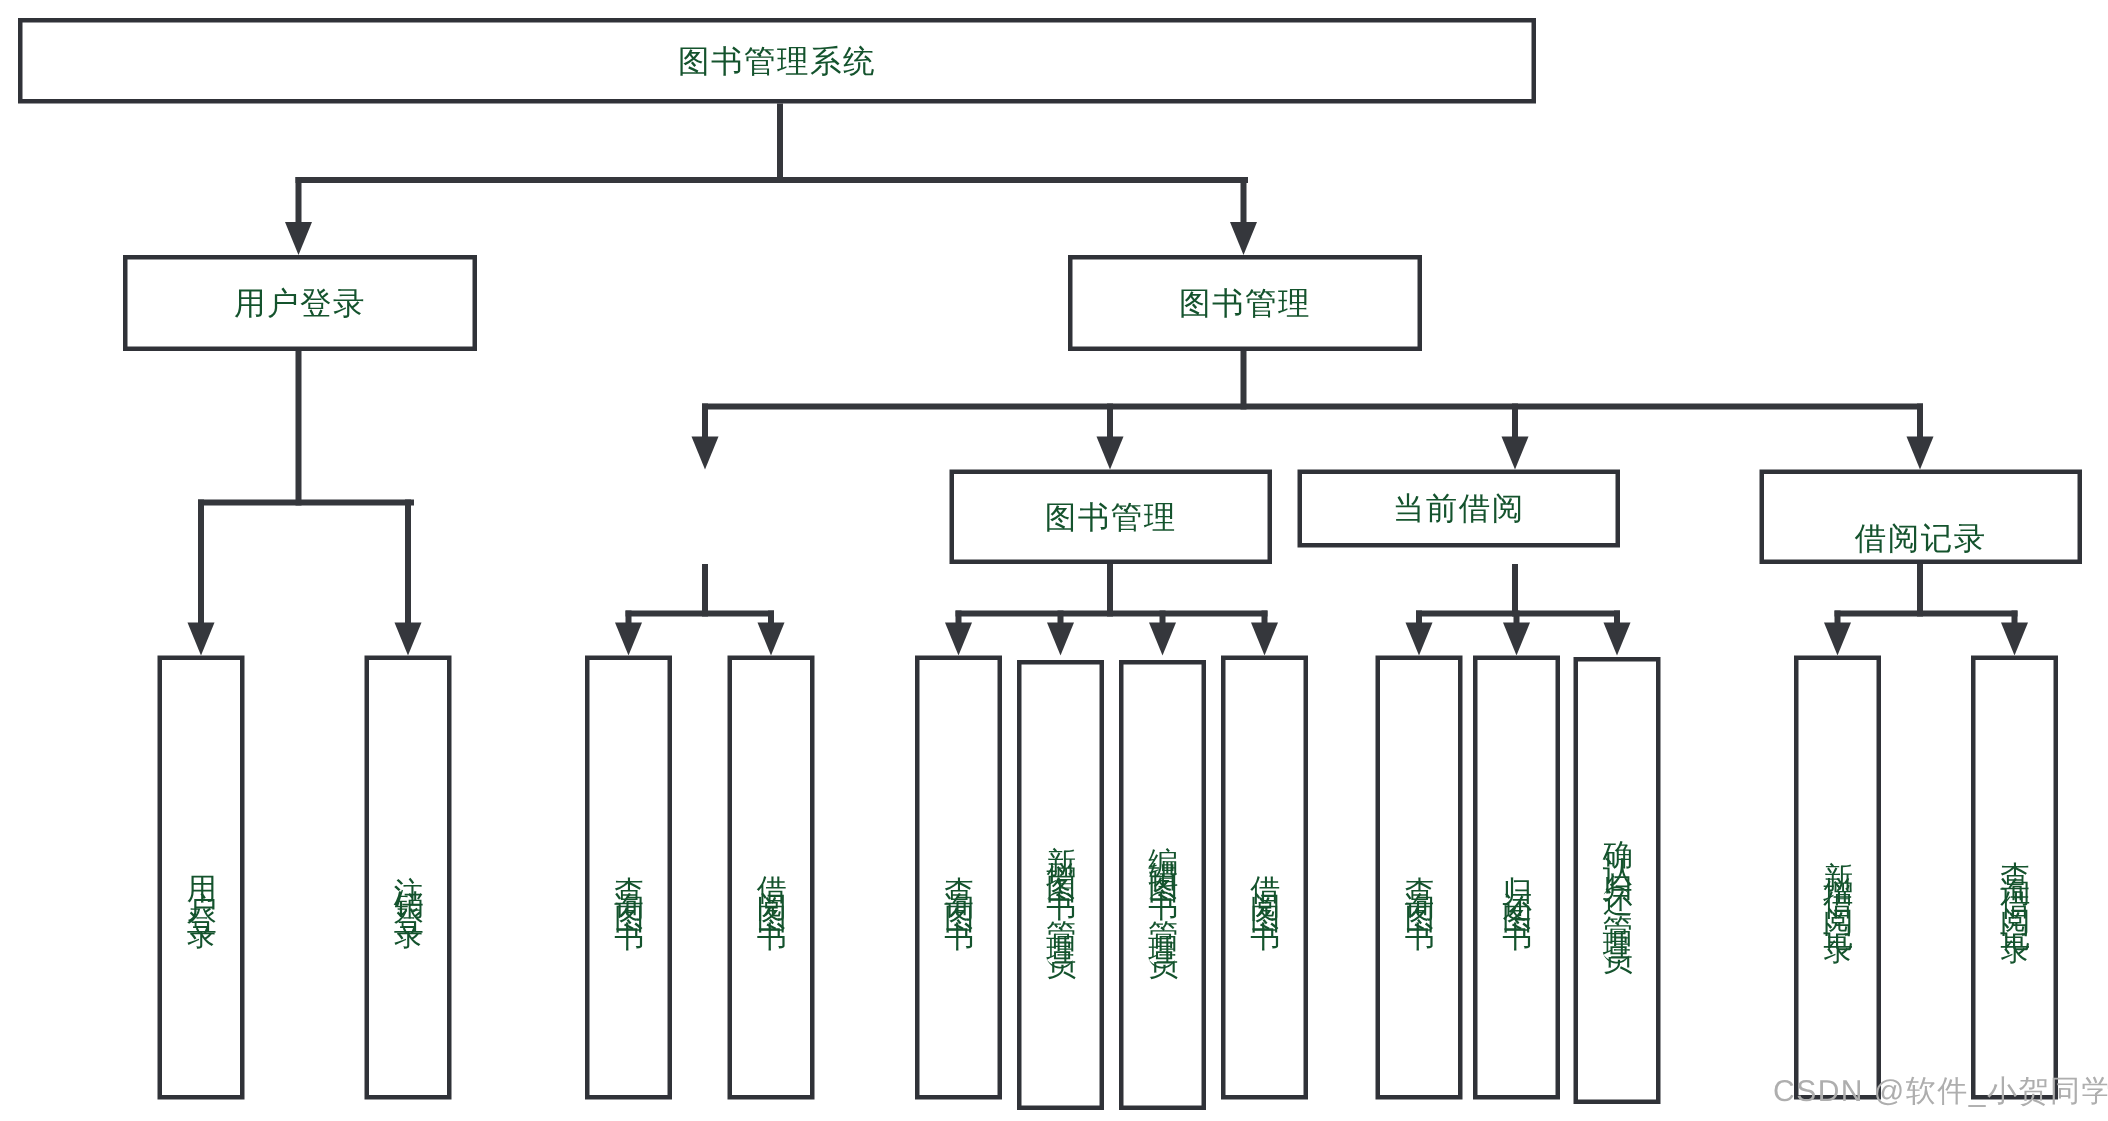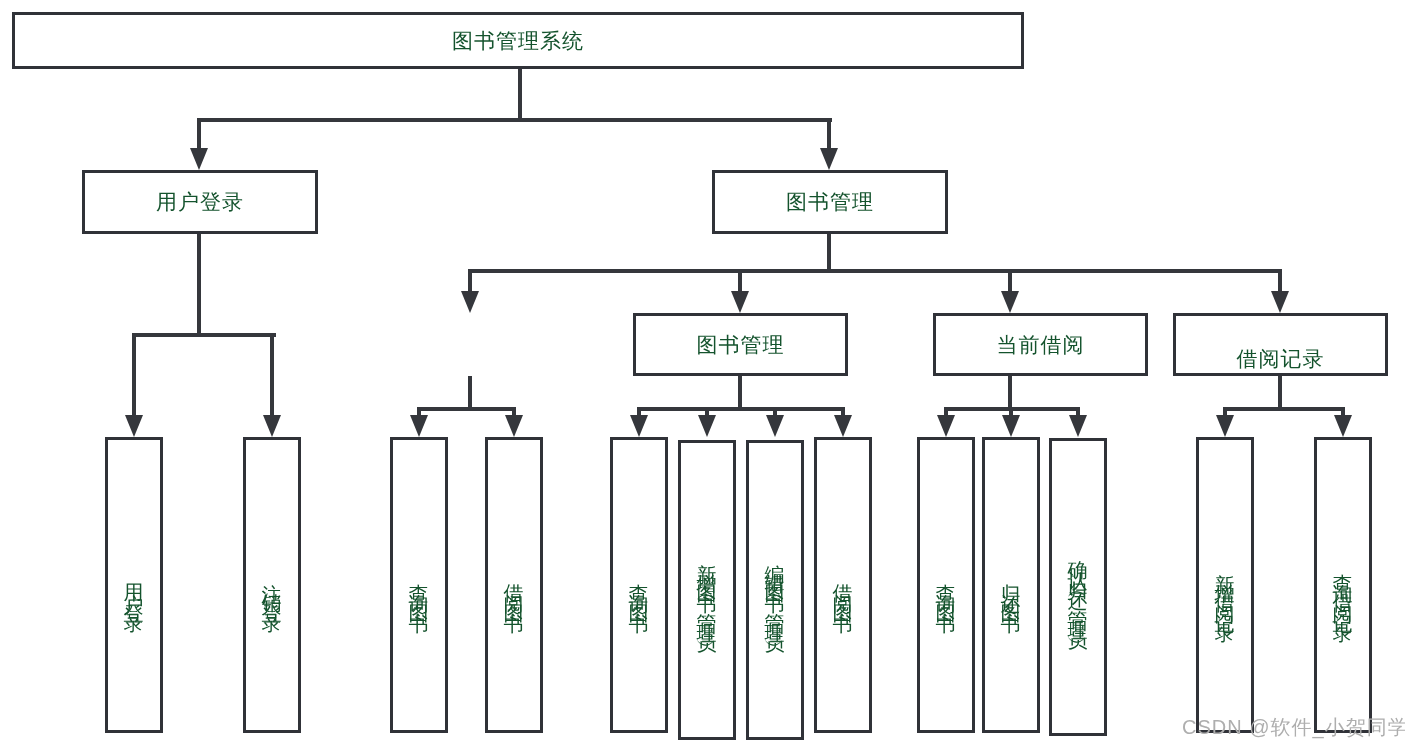--- a/index.html
+++ b/index.html
@@ -63,21 +63,21 @@
 
   <div class="node" style="left:712px;top:170px;width:236px;height:64px;justify-content:center;">
     <span>图书管理</span>
   </div>
 
 
   <div class="node" style="left:633px;top:313px;width:215px;height:63px;">
     <span>图书管理</span>
   </div>
 
-  <div class="node" style="left:933px;top:313px;width:215px;height:63px;">
+  <div class="node" style="left:865px;top:313px;width:215px;height:52px;">
     <span>当前借阅</span>
   </div>
 
   <div class="node" style="left:1173px;top:313px;width:215px;height:63px;align-items:flex-end;">
     <span>借阅记录</span>
   </div>
 
   <div class="node leaf" style="left:105px;top:437px;width:58px;height:296px;">
     <span>用户登录</span>
   </div>

